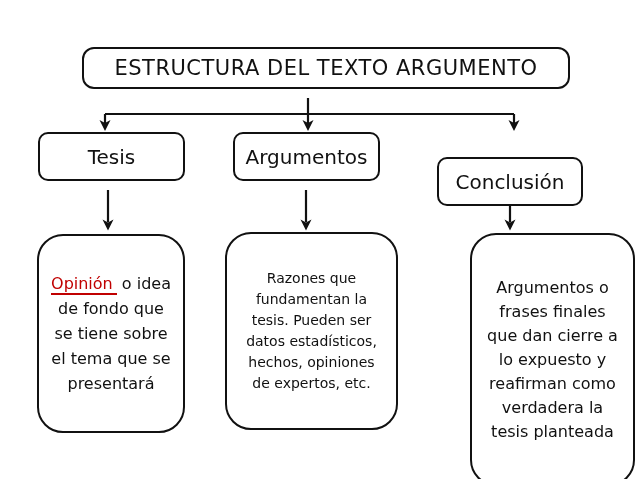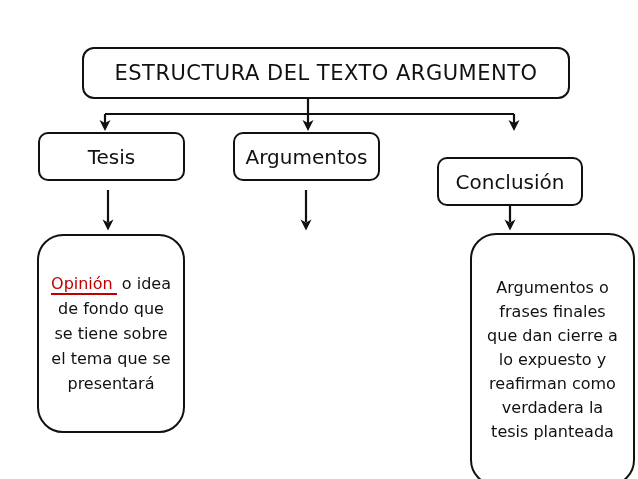--- a/index.html
+++ b/index.html
@@ -25,21 +25,21 @@
     position: absolute;
     box-sizing: border-box;
     background: var(--bg);
     border: 2.5px solid var(--stroke);
     display: flex;
     align-items: center;
     justify-content: center;
     text-align: center;
   }
   .title-box {
-    left: 82px; top: 47px; width: 488px; height: 52px;
+    left: 82px; top: 47px; width: 488px; height: 42px;
     border-radius: 12px;
     font-size: 21px;
     letter-spacing: 0.5px;
   }
   .branch-box {
     top: 132px; height: 49px;
     border-radius: 10px;
     font-size: 20px;
   }
   .branch-tesis      { left: 38px;  width: 147px; }
@@ -114,20 +114,28 @@
     <span>Conclusión</span>
   </div>
 
   <div class="box desc-box desc-tesis">
     <div class="desc-text"><span class="red-underline">Opinión</span><span> o idea
 de fondo que
 se tiene sobre
 el tema que se
 presentará</span></div>
   </div>
+  <div class="box desc-box desc-argumentos">
+    <div class="desc-text">Razones que
+fundamentan la
+tesis. Pueden ser
+datos estadísticos,
+hechos, opiniones
+de expertos, etc.</div>
+  </div>
   <div class="box desc-box desc-conclusion">
     <div class="desc-text">Argumentos o
 frases finales
 que dan cierre a
 lo expuesto y
 reafirman como
 verdadera la
 tesis planteada</div>
   </div>
 

